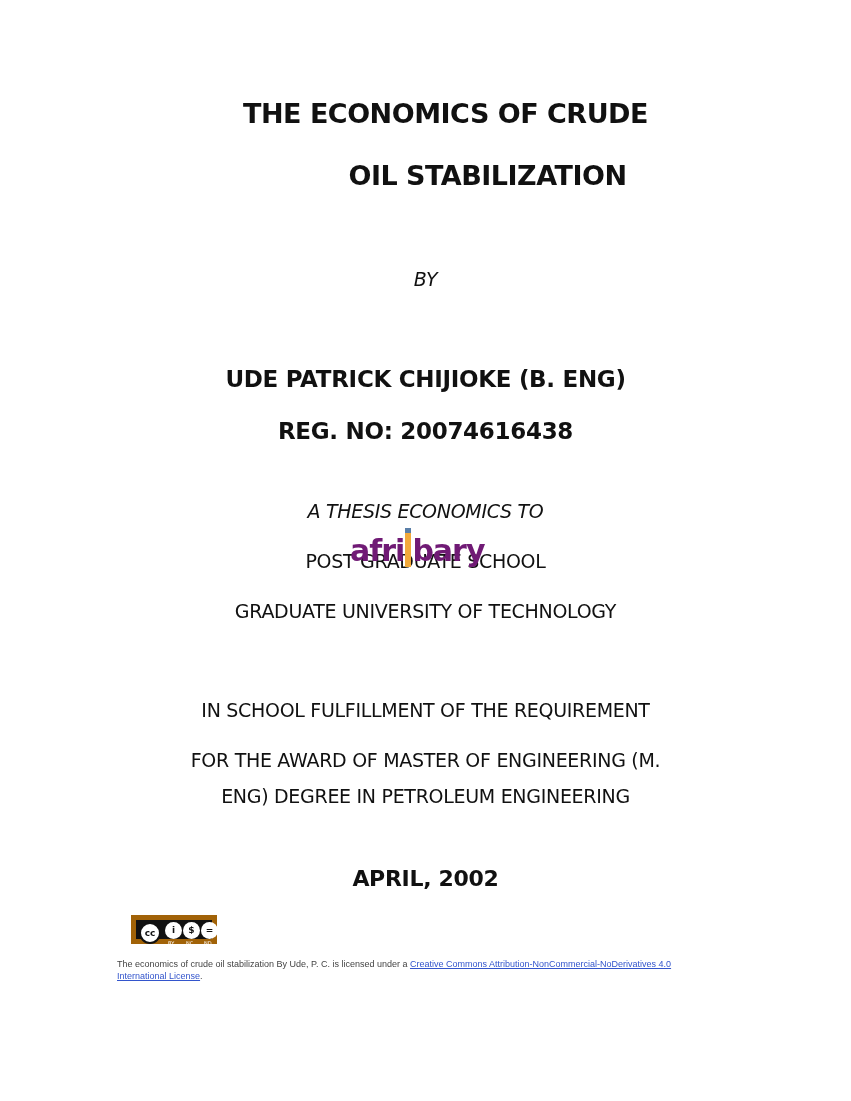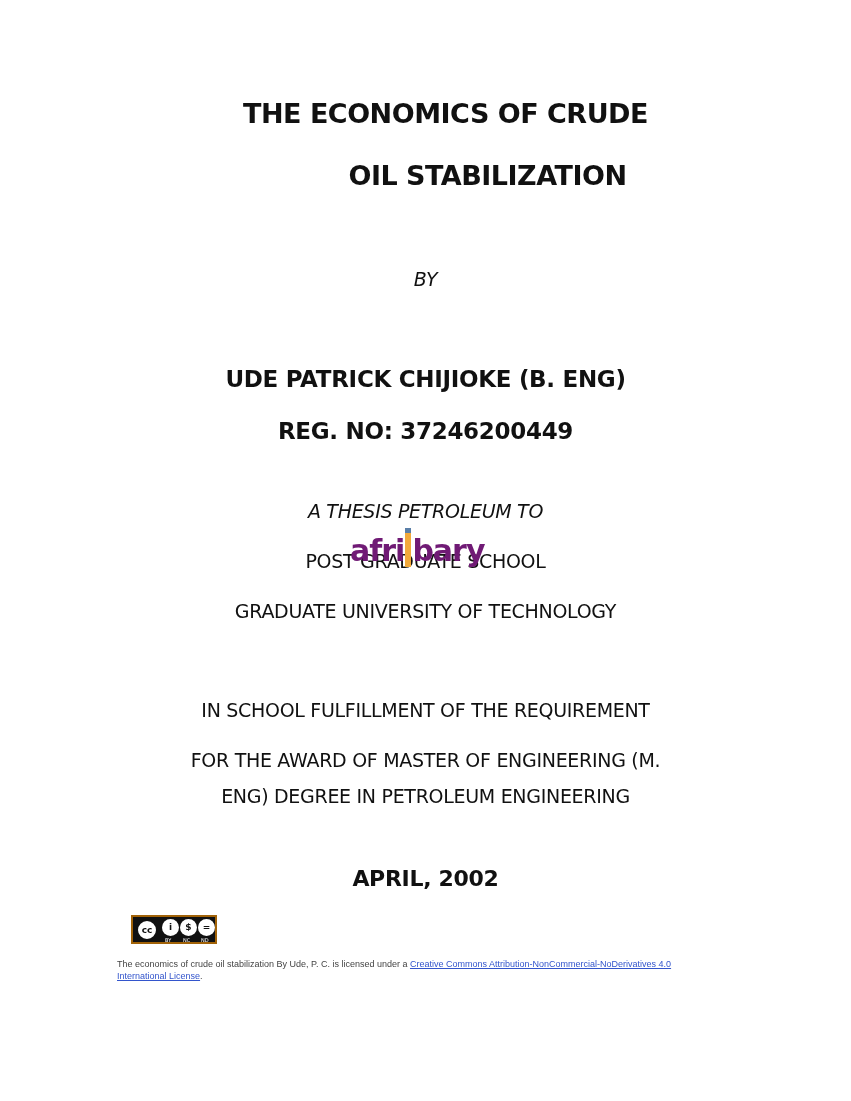--- a/index.html
+++ b/index.html
@@ -9,43 +9,43 @@
   .title { font-weight:bold; font-size:27px; letter-spacing:-0.5px;padding-left:20px; }
   .author { font-weight:bold; font-size:23px; letter-spacing:-0.3px; }
   .body { font-size:19px; letter-spacing:-0.3px; }
   .ital { font-style:italic; font-size:19px; letter-spacing:-0.3px; }
   .date { font-weight:bold; font-size:22px; letter-spacing:-0.3px; }
   .watermark { position:absolute; left:350px; top:528px; font-family:"DejaVu Sans", sans-serif;
                font-weight:bold; font-size:30px; color:#701a75; letter-spacing:-1px; }
   .pencil { display:inline-block; width:6px; height:34px; background:#f2a93b;
             border-top:5px solid #5a7fa8; vertical-align:-6px; margin:0 1px; }
   .cc-badge { position:absolute; left:131px; top:915px; width:86px; height:29px;
-              background:#111; border:2px solid #a16207; box-sizing:border-box; }
+              background:#111; border:5px solid #a16207; box-sizing:border-box; }
   .cc-circle { position:absolute; top:2px; left:3px; width:22px; height:22px; border-radius:50%;
                background:#fff; border:2px solid #111; box-sizing:border-box;
                font-size:9px; font-weight:bold; text-align:center; line-height:18px; color:#111; }
   .cc-small { position:absolute; top:2px; width:17px; height:17px; border-radius:50%;
               background:#fff; font-size:9px; font-weight:bold; text-align:center; line-height:17px; color:#111; }
   .cc-lbl { position:absolute; top:20px; font-size:5px; color:#fff; }
   .license { position:absolute; left:117px; top:958px; width:580px; font-size:9px;
              line-height:12px; color:#444; font-family:"Liberation Sans", sans-serif; }
   .license a { color:#3355cc; text-decoration:underline; }
 </style>
 </head>
 <body>
 
 <div class="line title" style="top:98px;">THE ECONOMICS OF CRUDE</div>
 <div class="line title" style="top:160px;margin-left:42px;">OIL STABILIZATION</div>
 
 <div class="line ital" style="top:268px;">BY</div>
 
 <div class="line author" style="top:366px;">UDE PATRICK CHIJIOKE   (B. ENG)</div>
-<div class="line author" style="top:418px;">REG. NO: 37246200449</div>
+<div class="line author" style="top:418px;">REG. NO: 20074616438</div>
 
-<div class="line ital" style="top:500px;">A THESIS PETROLEUM TO</div>
+<div class="line ital" style="top:500px;">A THESIS ECONOMICS TO</div>
 <div class="line body" style="top:550px;">POST GRADUATE SCHOOL</div>
 <div class="line body" style="top:600px;">GRADUATE UNIVERSITY OF TECHNOLOGY</div>
 
 <div class="watermark">
   <span>afri</span><span class="pencil"></span><span>bary</span>
 </div>
 
 <div class="line body" style="top:699px;">IN SCHOOL FULFILLMENT OF THE REQUIREMENT</div>
 <div class="line body" style="top:749px;">FOR THE AWARD OF MASTER OF ENGINEERING (M.</div>
 <div class="line body" style="top:785px;">ENG) DEGREE IN PETROLEUM ENGINEERING</div>

